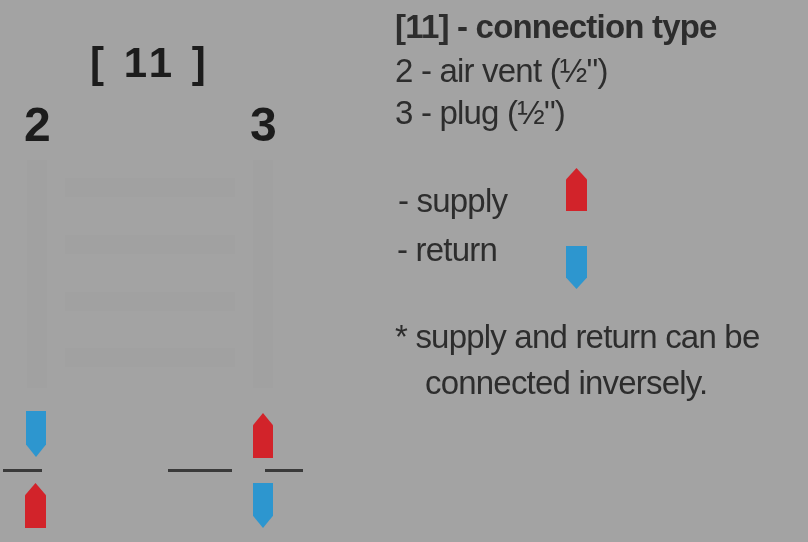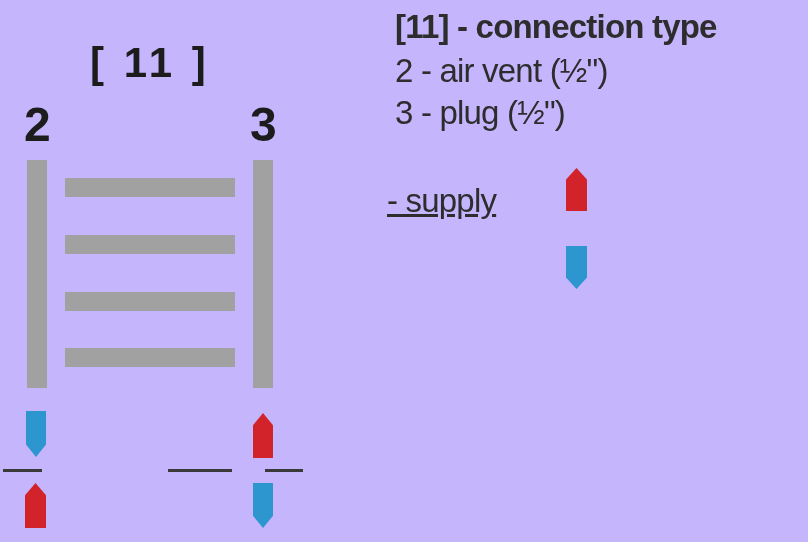--- a/index.html
+++ b/index.html
@@ -3,21 +3,21 @@
 <meta charset="utf-8">
 <style>
   * { margin: 0; padding: 0; box-sizing: border-box; }
   html, body { background: #ffffff; }
   body { font-family: "Liberation Sans", sans-serif; }
 
   .canvas {
     position: relative;
     width: 808px;
     height: 542px;
-    background: #c4b5fd;
+    background: #a3a3a3;
     overflow: hidden;
   }
 
   
   .bar {
     position: absolute;
     background: var(--radiator-gray, #a1a1a1);
   }
   .col-left  { left: 27px;  top: 160px; width: 20px;  height: 228px; }
   .col-right { left: 253px; top: 160px; width: 20px;  height: 228px; }
@@ -67,21 +67,21 @@
   .label-3 { left: 250px; top: 101px; }
 
   
   .lg-line {
     font-size: 33px;
     letter-spacing: -0.8px;
   }
   .lg-1 { left: 395px; top: 10px; font-weight: bold;  }
   .lg-2 { left: 395px; top: 54px;  }
   .lg-3 { left: 395px; top: 96px;  }
-  .lg-supply { left: 387px; top: 184px; text-decoration: underline; }
+  .lg-supply { left: 398px; top: 184px; }
   .lg-return { left: 397px; top: 233px; }
 
   .lg-arrow-red  { left: 566px; top: 168px; width: 21px; height: 43px; }
   .lg-arrow-blue { left: 566px; top: 246px; width: 21px; height: 43px; }
 
   .note {
     position: absolute;
     left: 395px; top: 314px;
     font-size: 33px;
     letter-spacing: -0.8px;
@@ -115,17 +115,22 @@
 
   <div class="arrow red up arr-right-top"></div>
   <div class="dash dash-right"></div>
   <div class="arrow blue down arr-right-bottom"></div>
 
   <div class="txt lg-line lg-1">[11] - connection type</div>
   <div class="txt lg-line lg-2">2 - air vent (½")</div>
   <div class="txt lg-line lg-3">3 - plug (½")</div>
 
   <div class="txt lg-line lg-supply">- supply</div>
+  <div class="txt lg-line lg-return">- return</div>
   <div class="arrow red up lg-arrow-red"></div>
   <div class="arrow blue down lg-arrow-blue"></div>
 
+  <div class="note">
+    <span>* supply and return can be</span><br>
+    <span class="indent">connected inversely.</span>
+  </div>
 
 </div>
 
 </body></html>

